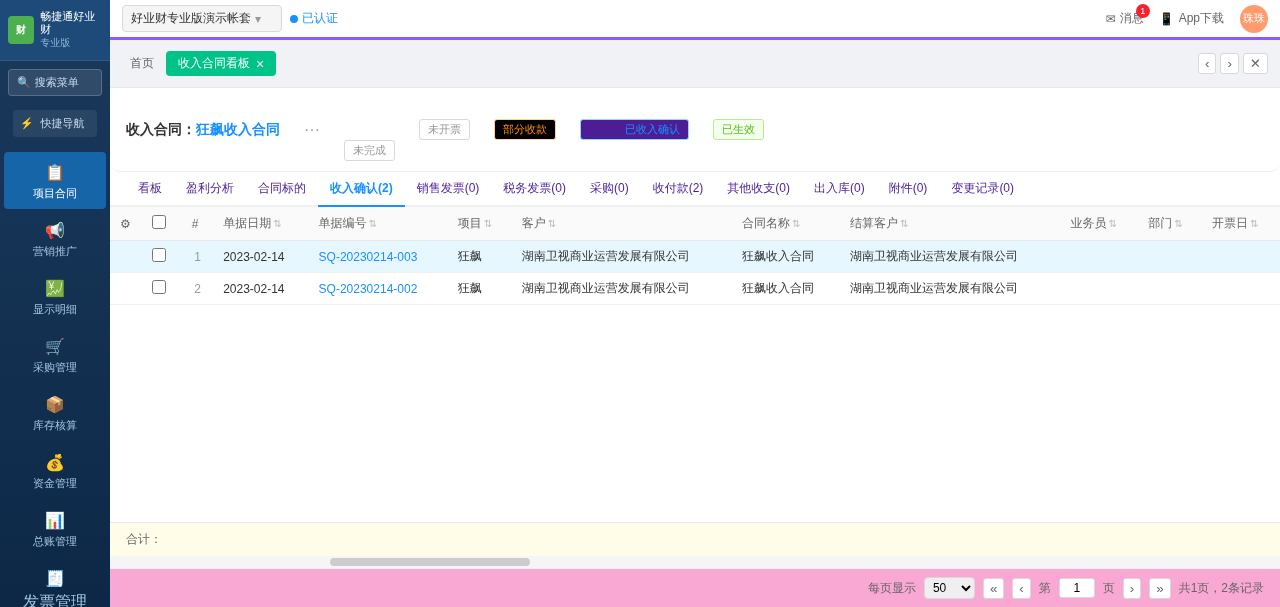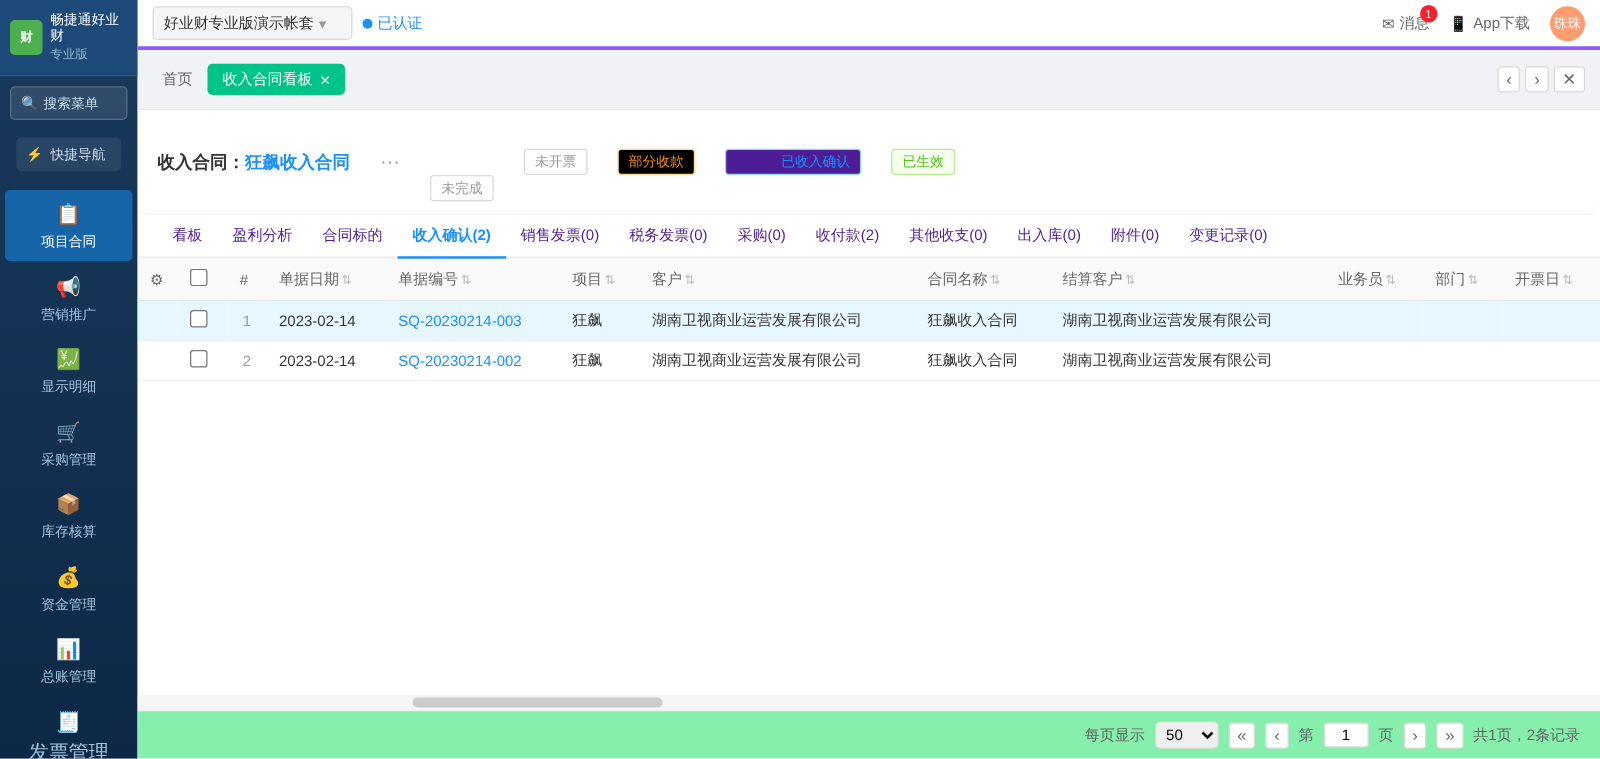--- a/index.html
+++ b/index.html
@@ -253,21 +253,21 @@
       border-top: 1px solid #e8e8e8;
       font-size: 12px;
       color: #666;
     }
     .pagination-bar {
       display: flex;
       align-items: center;
       justify-content: flex-end;
       padding: 8px 16px;
       border-top: 1px solid #f0f0f0;
-      background: #86efac;
+      background: #f9a8d4;
       gap: 8px;
       font-size: 12px;
       color: #666;
     }
     .page-size-select {
       border: 1px solid #d9d9d9;
       border-radius: 4px;
       padding: 2px 4px;
       font-size: 12px;
     }
@@ -528,20 +528,23 @@
     <td>狂飙收入合同</td>
     <td>湖南卫视商业运营发展有限公司</td>
     <td></td>
     <td></td>
     <td></td>
   </tr>
           </tbody>
       </table>
     </div>
 
+    <div class="table-footer">
+      <span>合计：</span>
+    </div>
 
     <div class="scroll-area">
       <div class="scroll-thumb"></div>
     </div>
 
     <div class="pagination-bar">
       <span>每页显示</span>
       <select class="page-size-select">
         <option>50</option>
         <option>100</option>

